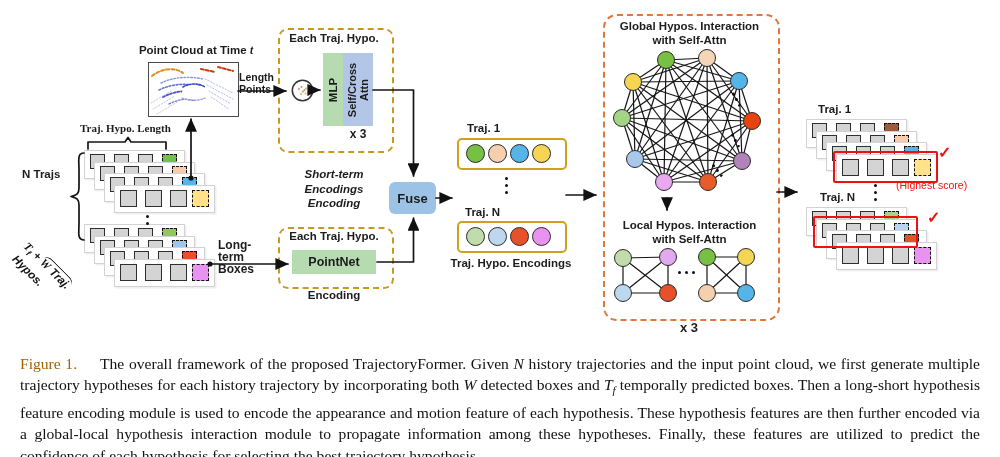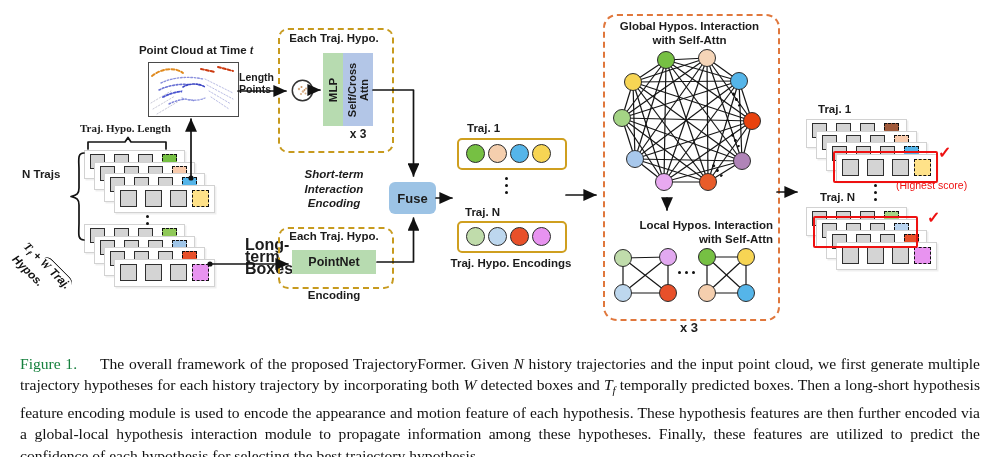--- a/index.html
+++ b/index.html
@@ -26,21 +26,21 @@
   .ddots i{width:2.8px;height:2.8px;}
   .check{position:absolute;color:var(--red);font-weight:700;font-size:16px;z-index:10;}
   .rednote{position:absolute;color:var(--red);font-size:10.5px;font-weight:500;z-index:10;white-space:nowrap;}
   #rotlabel{position:absolute;left:30px;top:240px;transform:rotate(45deg);transform-origin:0 0;
             font-weight:700;font-style:italic;font-size:11.5px;color:#111;line-height:13px;}
   #rotlabel .wtraj{border-top:1.7px solid #111;border-radius:8px 8px 0 0/5px 5px 0 0;padding-top:1px;}
   #rotlabel .l2{margin-left:1px;}
   sub.fsub{font-size:8.5px;}
   #caption{position:absolute;left:20px;top:337px;width:960px;font-family:"Liberation Serif",serif;
            font-size:15.6px;line-height:21.5px;color:#111;text-align:justify;}
-  .seg-faint{color:#15803d;}
+  .seg-faint{color:#a16207;}
   .seg-math{font-style:italic;font-family:"Liberation Serif",serif;}
   .seg-mathsub{font-style:italic;font-family:"Liberation Serif",serif;font-size:11px;vertical-align:sub;}
   .encbox{position:absolute;width:106px;height:28px;background:#fff;border:2px solid var(--encgold);
           border-radius:5px;}
   .enccirc{position:absolute;width:19px;height:19px;border-radius:50%;border:1.3px solid #2b2b2b;box-sizing:border-box;top:3.5px;}
   #overlay{position:absolute;left:0;top:0;z-index:6;pointer-events:none;}
 </style>
 </head>
 <body>
 
@@ -128,21 +128,21 @@
   <div class="vdots" style="left:146px;top:208px;">
       <i></i>
       <i></i>
       <i></i>
     </div>
 
   <div class="lbl" style="left:239px;top:71px;font-size:10.5px;line-height:12px;white-space:normal;width:44px;">
     <div>Length</div>
     <div>Points</div>
   </div>
-  <div class="lbl" style="left:218px;top:239px;font-size:16px;line-height:12px;white-space:normal;width:52px;margin-left:27px;">
+  <div class="lbl" style="left:218px;top:239px;font-size:12px;line-height:12px;white-space:normal;width:52px;">
     <div>Long-term</div>
     <div>Boxes</div>
   </div>
 
   <div class="dashed-gold" style="left:278px;top:28px;width:112px;height:121px;"></div>
   <div class="lbl ctr" style="left:280px;top:32px;width:108px;font-size:11.5px;">Each Traj. Hypo.</div>
   <div style="position:absolute;left:291px;top:79px;width:23px;height:23px;">
     <svg width="23" height="23" viewBox="0 0 23 23">
       <circle cx="11.5" cy="11.5" r="10.2" fill="#fff" stroke="#333" stroke-width="1.5"></circle>
       <g fill="#d8b08a">
@@ -163,21 +163,21 @@
     </div>
   <div class="block" style="left:343px;top:53px;width:30px;height:73px;background:var(--blue);">
     <div class="vtext" style="font-size:11px;">
       <div>Self/Cross</div>
       <div>Attn</div>
     </div>
   </div>
   <div class="lbl ctr" style="left:330px;top:127px;width:56px;font-size:12px;">x 3</div>
   <div class="lbl ctr" style="left:283px;top:167px;width:102px;font-size:11.5px;line-height:14.5px;font-style:italic;">
     <div>Short-term</div>
-    <div>Interaction</div>
+    <div>Encodings</div>
     <div>Encoding</div>
   </div>
 
   <div class="dashed-gold" style="left:278px;top:227px;width:112px;height:58px;"></div>
   <div class="lbl ctr" style="left:280px;top:230px;width:108px;font-size:11.5px;">Each Traj. Hypo.</div>
   <div class="block" style="left:292px;top:250px;width:84px;height:24px;background:var(--green);font-size:12.5px;">PointNet</div>
   <div class="lbl ctr" style="left:268px;top:288px;width:132px;font-size:11.5px;line-height:14.5px;">
     <div>Encoding</div>
   </div>
 
@@ -277,21 +277,21 @@
       <i></i>
       <i></i>
       <i></i>
     </div>
   <div class="ddots" style="left:716px;top:163px;transform:rotate(-38deg);">
       <i></i>
       <i></i>
       <i></i>
     </div>
 
-  <div class="lbl ctr" style="left:606px;top:219px;width:167px;font-size:11.5px;line-height:13.5px;text-align:right;">
+  <div class="lbl ctr" style="left:606px;top:219px;width:167px;font-size:11.5px;line-height:13.5px;">
     <div><b>Local</b><span> Hypos. Interaction</span></div>
     <div>with Self-Attn</div>
   </div>
   <div class="gwrap" id="glocal" style="left:612px;top:247px;width:152px;height:60px;">
       <svg width="152" height="60">
         <line x1="11" y1="11" x2="56" y2="10" stroke="#151515" stroke-width="1.2"></line>
         <line x1="11" y1="11" x2="11" y2="46" stroke="#151515" stroke-width="1.2"></line>
         <line x1="11" y1="11" x2="56" y2="46" stroke="#151515" stroke-width="1.2"></line>
         <line x1="56" y1="10" x2="11" y2="46" stroke="#151515" stroke-width="1.2"></line>
         <line x1="56" y1="10" x2="56" y2="46" stroke="#151515" stroke-width="1.2"></line>

